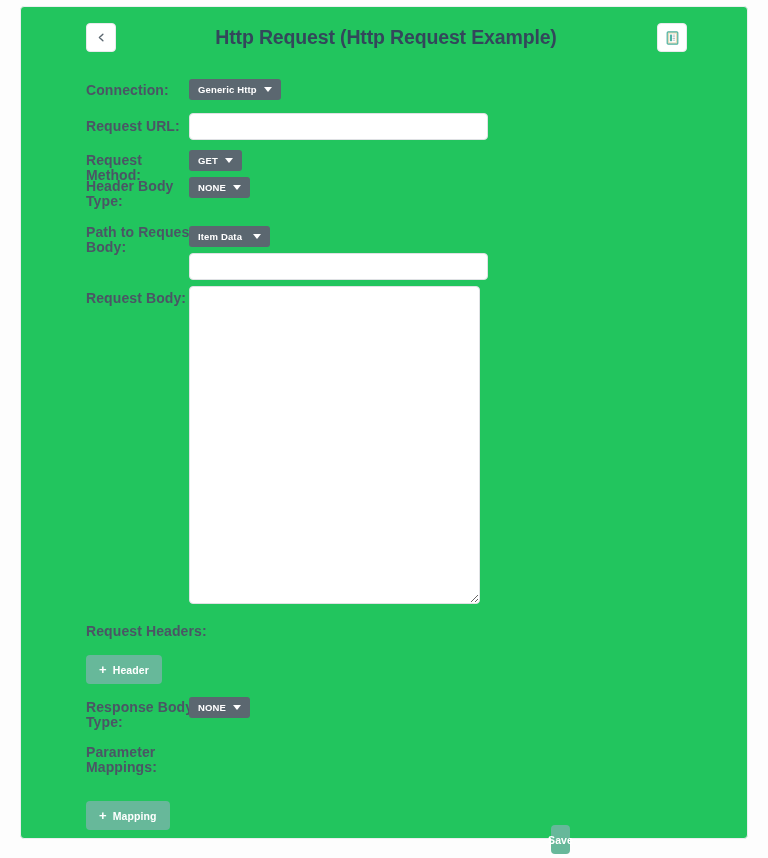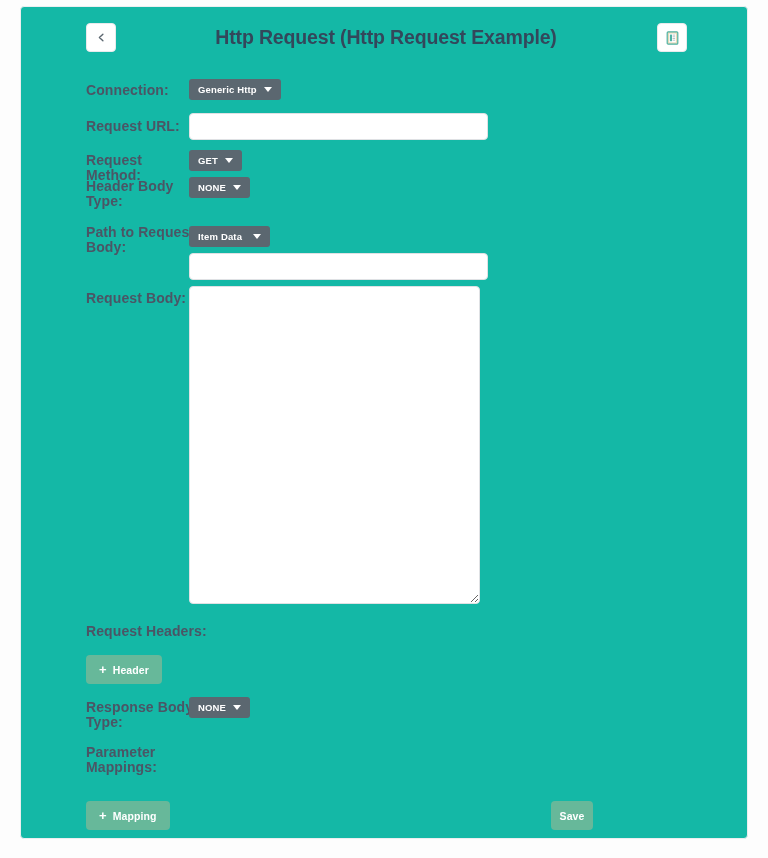--- a/index.html
+++ b/index.html
@@ -23,21 +23,21 @@
     width: 768px;
     height: 858px;
     background: #fdfdfd;
   }
   .card {
     position: absolute;
     left: 20px;
     top: 6px;
     width: 728px;
     height: 833px;
-    background: #14b8a6;
+    background: #22c55e;
     border: 1px solid #eceef0;
     border-radius: 4px;
   }
 
   
   .header {
     position: absolute;
     left: 0; top: 0;
     width: 728px;
     height: 62px;
@@ -268,20 +268,20 @@
         <span class="caret"></span>
       </button>
 
       <div class="lbl" style="left:65px; top:676px;">Parameter
 Mappings:</div>
       <button class="gbtn" style="left:65px; top:732px;">
         <span class="plus">+</span>
         <span>Mapping</span>
       </button>
 
-      <button class="gbtn" style="left:530px; top:732px; width:42px; padding:0;">
+      <button class="gbtn" style="left:530px; top:756px; width:19px; padding:0;">
         <span>Save</span>
       </button>
 
     </div>
 
   </div>
 </div>
 
 </body></html>

